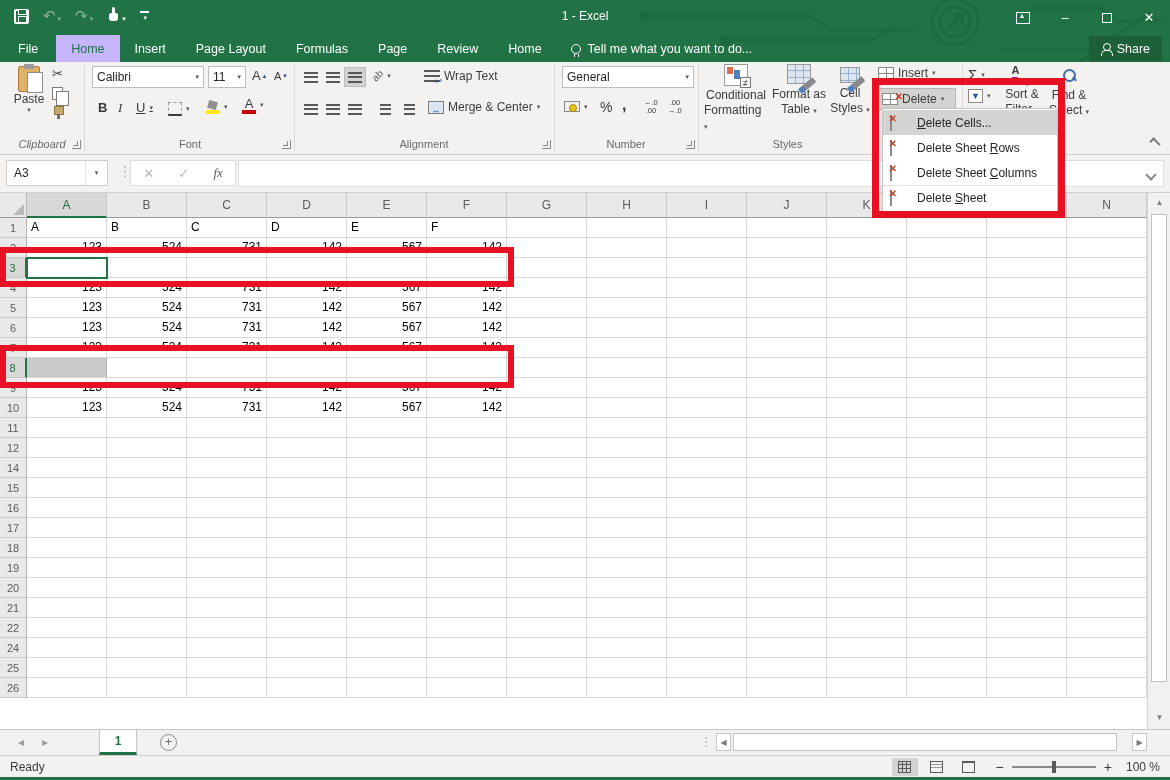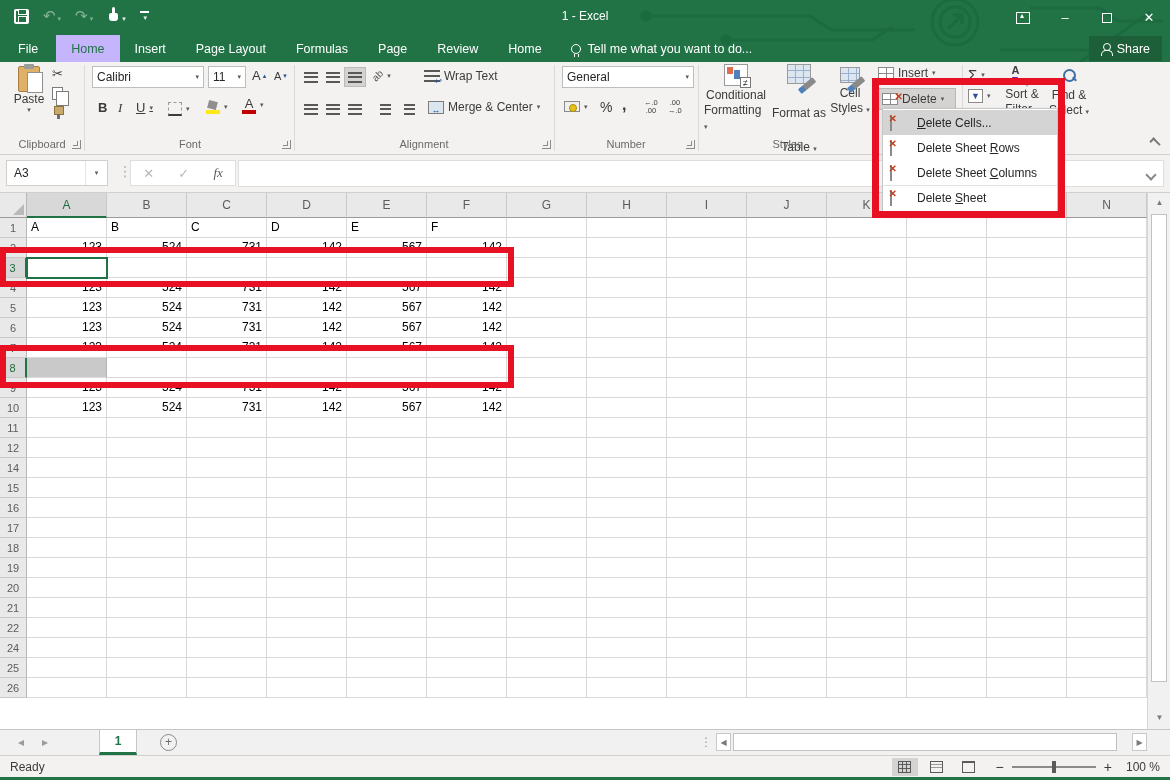--- a/index.html
+++ b/index.html
@@ -267,21 +267,21 @@
   <div class="paste-big">
     <span class="clip-icon"></span>
     <span>Paste</span>
     <span class="dd">▾</span>
   </div>
   <div class="small-stack">
     <span style="font-size:13px;color:#444;"><span>✂</span></span>
     <span class="copy-icon"></span>
     <span class="fpaint"></span>
   </div>
-  <div class="glabel" style="left:6px;width:72px;">Clipboard</div>
+  <div class="glabel" style="left:6px;width:72px;font-style:italic;">Clipboard</div>
   <div class="launcher" style="left:72px;"></div>
   <div class="gsep" style="left:84px;"></div>
 
   <div class="combo" style="left:92px;top:4px;width:112px;height:22px;">
     <span>Calibri</span>
       <span class="dd">▾</span>
   </div>
   <div class="combo" style="left:208px;top:4px;width:38px;height:22px;">
     <span>11</span>
       <span class="dd">▾</span>
@@ -393,21 +393,21 @@
 
   <div class="bigbtn" style="left:704px;top:2px;width:64px;">
     <span class="cf-icon">
         <span class="c1"></span>
         <span class="c2"></span>
         <span class="neq">≠</span>
       </span>
     <span>Conditional</span>
     <span><span>Formatting</span> <span class="dd">▾</span></span>
   </div>
-  <div class="bigbtn" style="left:770px;top:2px;width:58px;gap:19px;">
+  <div class="bigbtn" style="left:770px;top:2px;width:58px;">
     <span class="tbl-icon">
         <span class="brush"></span>
       </span>
     <span>Format as</span>
     <span><span>Table</span> <span class="dd">▾</span></span>
   </div>
   <div class="bigbtn" style="left:828px;top:2px;width:44px;">
     <span class="tbl-icon" style="width:20px;height:16px;margin-top:3px;">
         <span class="brush"></span>
       </span>

